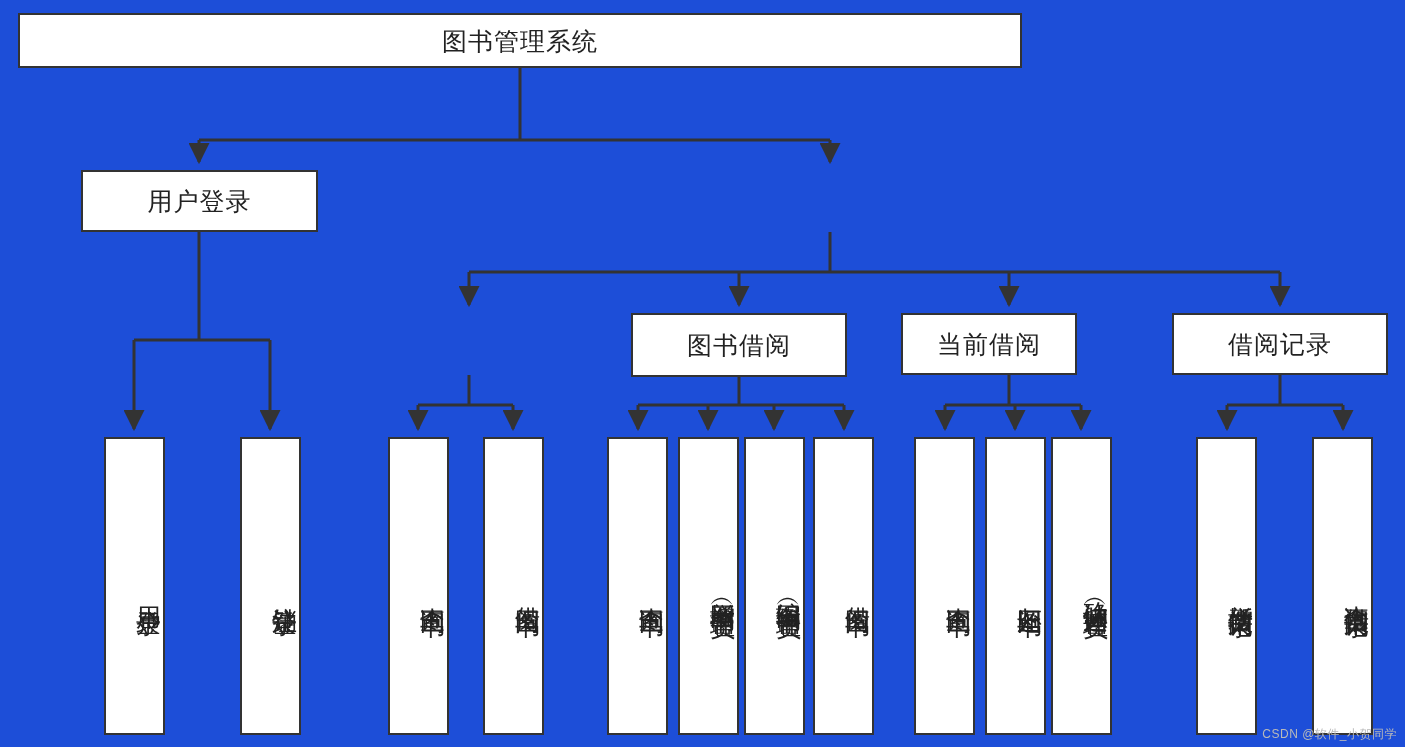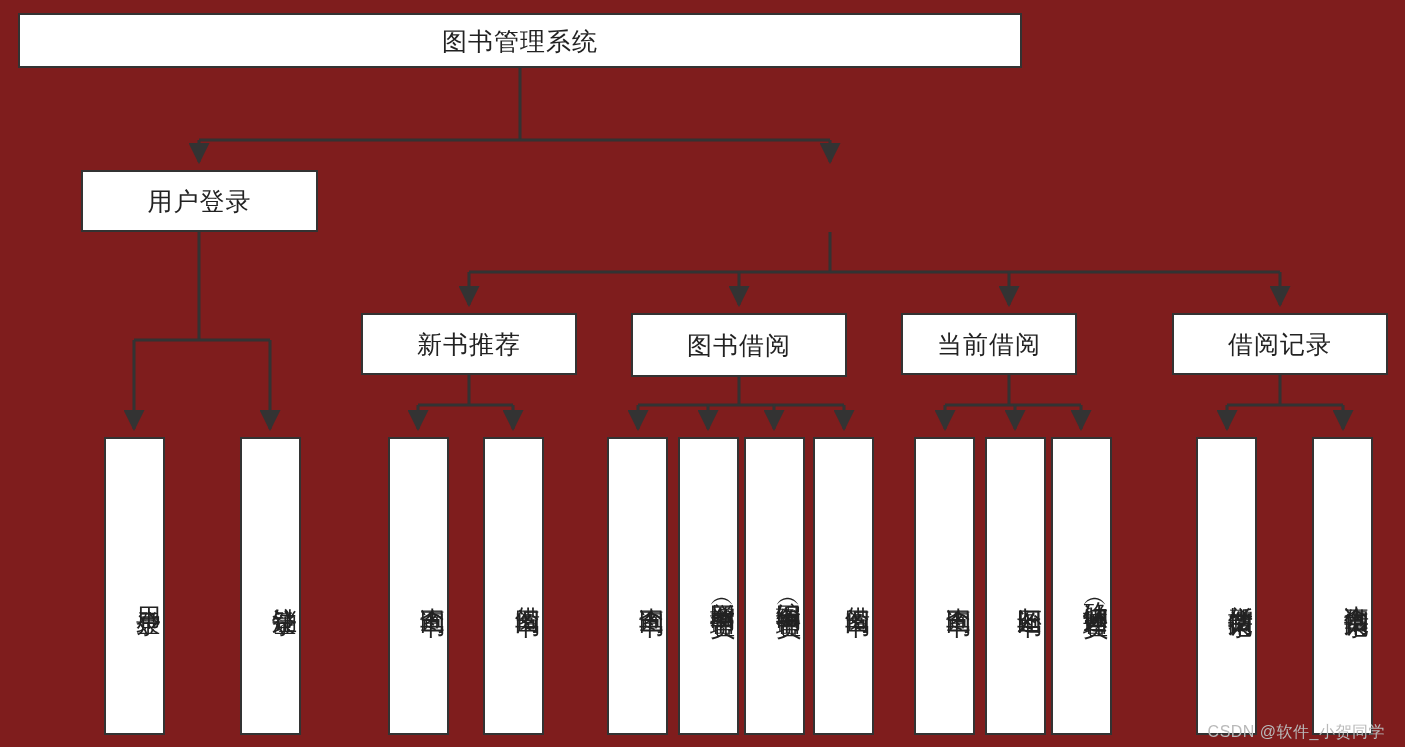--- a/index.html
+++ b/index.html
@@ -7,21 +7,21 @@
     padding: 0;
     background: #ffffff;
   }
   body {
     font-family: "Liberation Sans", "DejaVu Sans", sans-serif;
   }
   #diagram-root {
     position: relative;
     width: 1405px;
     height: 747px;
-    background: #7f1d1d;
+    background: #1d4ed8;
     overflow: hidden;
   }
   #edge-layer {
     position: absolute;
     left: 0;
     top: 0;
     width: 1405px;
     height: 747px;
     pointer-events: none;
   }
@@ -51,23 +51,23 @@
     padding-top: 10px;
   }
   .node.vert .vtext {
     writing-mode: vertical-rl;
     text-orientation: upright;
     display: block;
     white-space: normal;
   }
   #watermark {
     position: absolute;
-    right: 20px;
+    right: 8px;
     bottom: 4px;
-    font-size: 16px;
+    font-size: 12px;
     color: #b9b9b9;
     letter-spacing: 0.5px;
     white-space: nowrap;
   }
 </style>
 </head>
 <body>
 
 <div id="diagram-root">
 
@@ -122,23 +122,20 @@
   </svg>
 
   <div class="node horiz" style="left:18px; top:13px; width:1004px; height:55px;">
     <span>图书管理系统</span>
   </div>
 
   <div class="node horiz" style="left:81px; top:170px; width:237px; height:62px;">
     <span>用户登录</span>
   </div>
 
-  <div class="node horiz" style="left:361px; top:313px; width:216px; height:62px;">
-    <span>新书推荐</span>
-  </div>
   <div class="node horiz" style="left:631px; top:313px; width:216px; height:64px;">
     <span>图书借阅</span>
   </div>
   <div class="node horiz" style="left:901px; top:313px; width:176px; height:62px;">
     <span>当前借阅</span>
   </div>
   <div class="node horiz" style="left:1172px; top:313px; width:216px; height:62px;text-align:center;">
     <span>借阅记录</span>
   </div>
 

